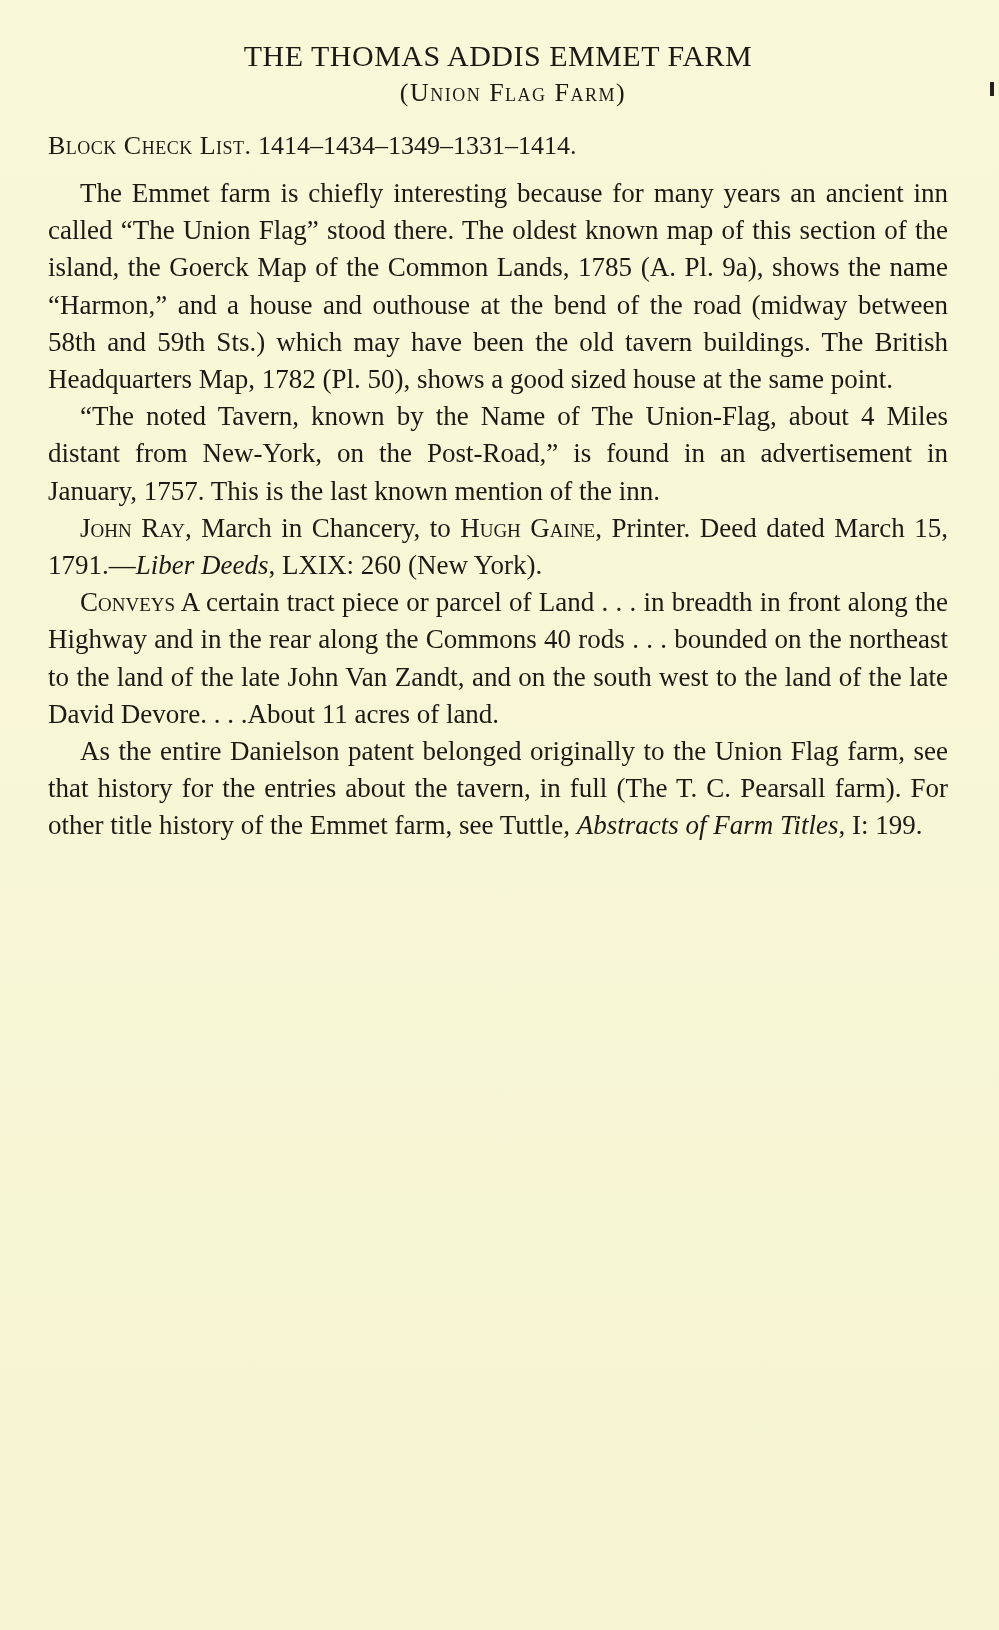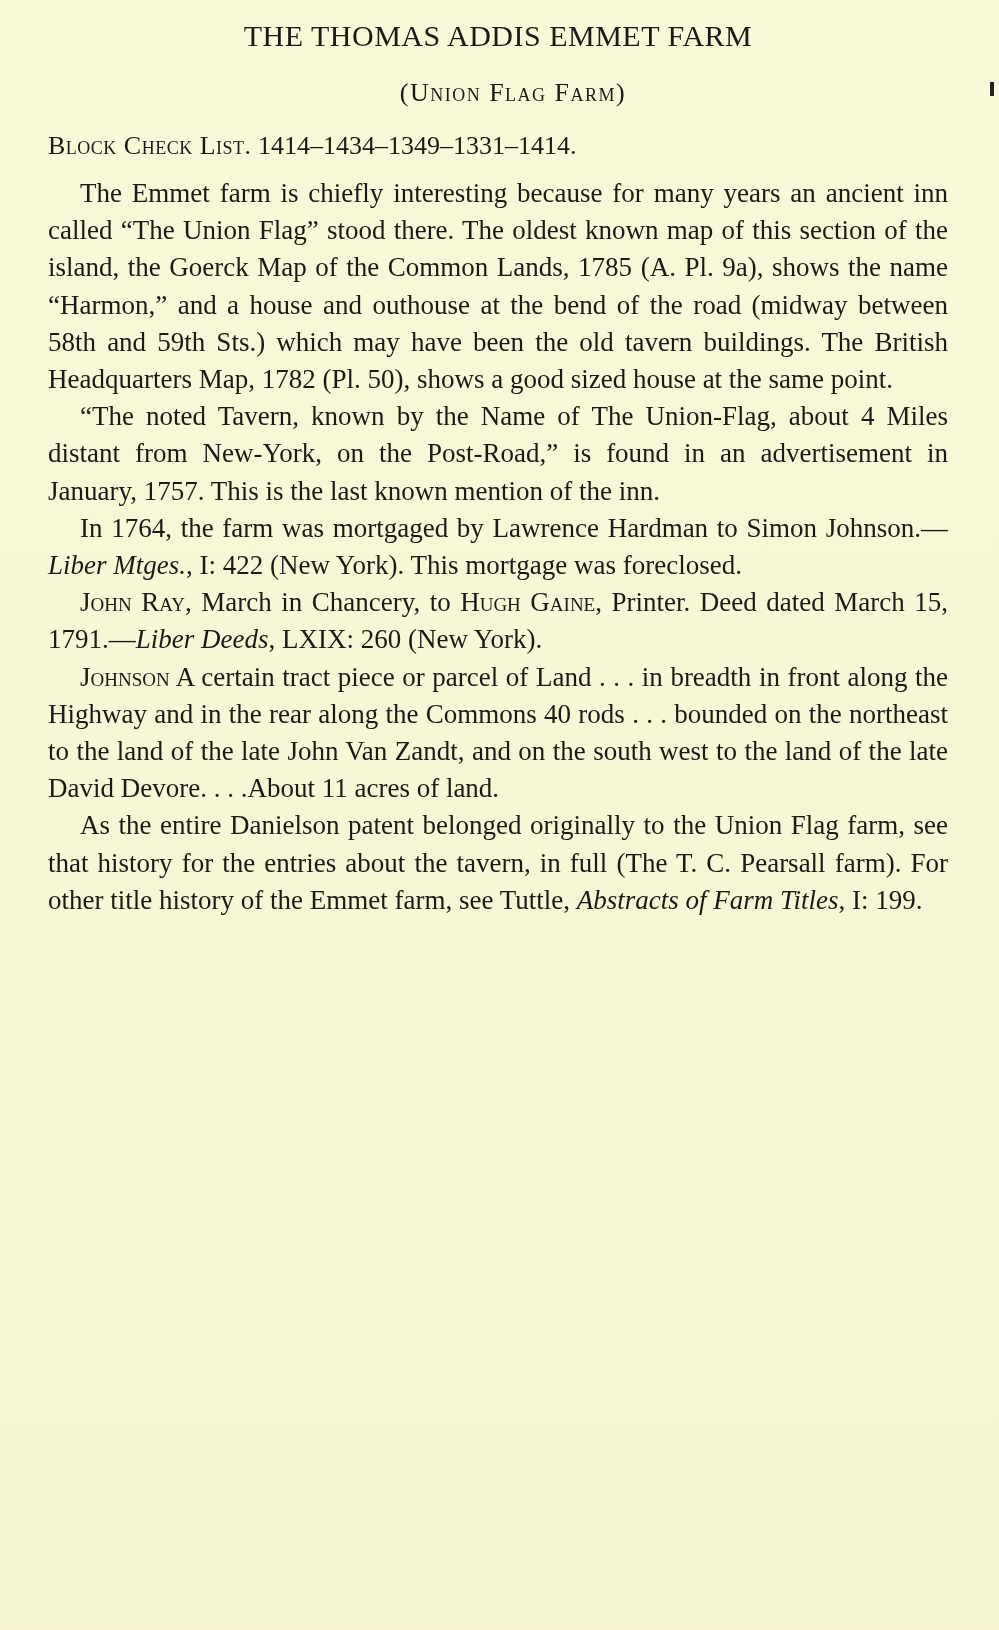--- a/index.html
+++ b/index.html
@@ -26,21 +26,21 @@
       left: 0;
       top: 0;
       width: 999px;
       height: 1630px;
       background:
         linear-gradient(180deg, rgba(240,238,200,0.0) 0%, rgba(235,232,195,0.25) 100%);
       pointer-events: none;
     }
     .title {
       position: absolute;
-      top: 16px;
+      top: 36px;
       left: 0;
       width: 900px;
       text-align: center;
       font-size: 30px;
       letter-spacing: 0.5px;
       line-height: 40px;
     }
     .subtitle {
       position: absolute;
       top: 75px;
@@ -95,18 +95,17 @@
   <div class="title">THE THOMAS ADDIS EMMET FARM</div>
   <div class="subtitle">(Union Flag Farm)</div>
   <div class="blocklist">
     <span class="sc">Block Check List.</span>
     <span>1414–1434–1349–1331–1414.</span>
   </div>
 
   <div class="body">
     <p>The Emmet farm is chiefly interesting because for many years an ancient inn called “The Union Flag” stood there. The oldest known map of this section of the island, the Goerck Map of the Common Lands, 1785 (A. Pl. 9a), shows the name “Harmon,” and a house and outhouse at the bend of the road (midway between 58th and 59th Sts.) which may have been the old tavern buildings. The British Headquarters Map, 1782 (Pl. 50), shows a good sized house at the same point.</p>
     <p>“The noted Tavern, known by the Name of The Union-Flag, about 4 Miles distant from New-York, on the Post-Road,” is found in an advertisement in January, 1757. This is the last known mention of the inn.</p>
-    <p><span>In 1764, the farm was mortgaged by Lawrence Hardman to Simon Johnson.—</span><span class="it">Liber Mtges.</span><span>, I: 422 (New York). This mortgage was foreclosed.</span></p>
     <p><span class="sc">John Ray</span><span>, March in Chancery, to </span><span class="sc">Hugh Gaine</span><span>, Printer. Deed dated March 15, 1791.—</span><span class="it">Liber Deeds</span><span>, LXIX: 260 (New York).</span></p>
-    <p><span class="sc">Johnson</span><span> A certain tract piece or parcel of Land . . . in breadth in front along the Highway and in the rear along the Commons 40 rods . . . bounded on the northeast to the land of the late John Van Zandt, and on the south west to the land of the late David Devore. . . .About 11 acres of land.</span></p>
+    <p><span class="sc">Conveys</span><span> A certain tract piece or parcel of Land . . . in breadth in front along the Highway and in the rear along the Commons 40 rods . . . bounded on the northeast to the land of the late John Van Zandt, and on the south west to the land of the late David Devore. . . .About 11 acres of land.</span></p>
     <p><span>As the entire Danielson patent belonged originally to the Union Flag farm, see that history for the entries about the tavern, in full (The T. C. Pearsall farm). For other title history of the Emmet farm, see Tuttle, </span><span class="it">Abstracts of Farm Titles</span><span>, I: 199.</span></p>
   </div>
 </div>
 
 </body></html>

